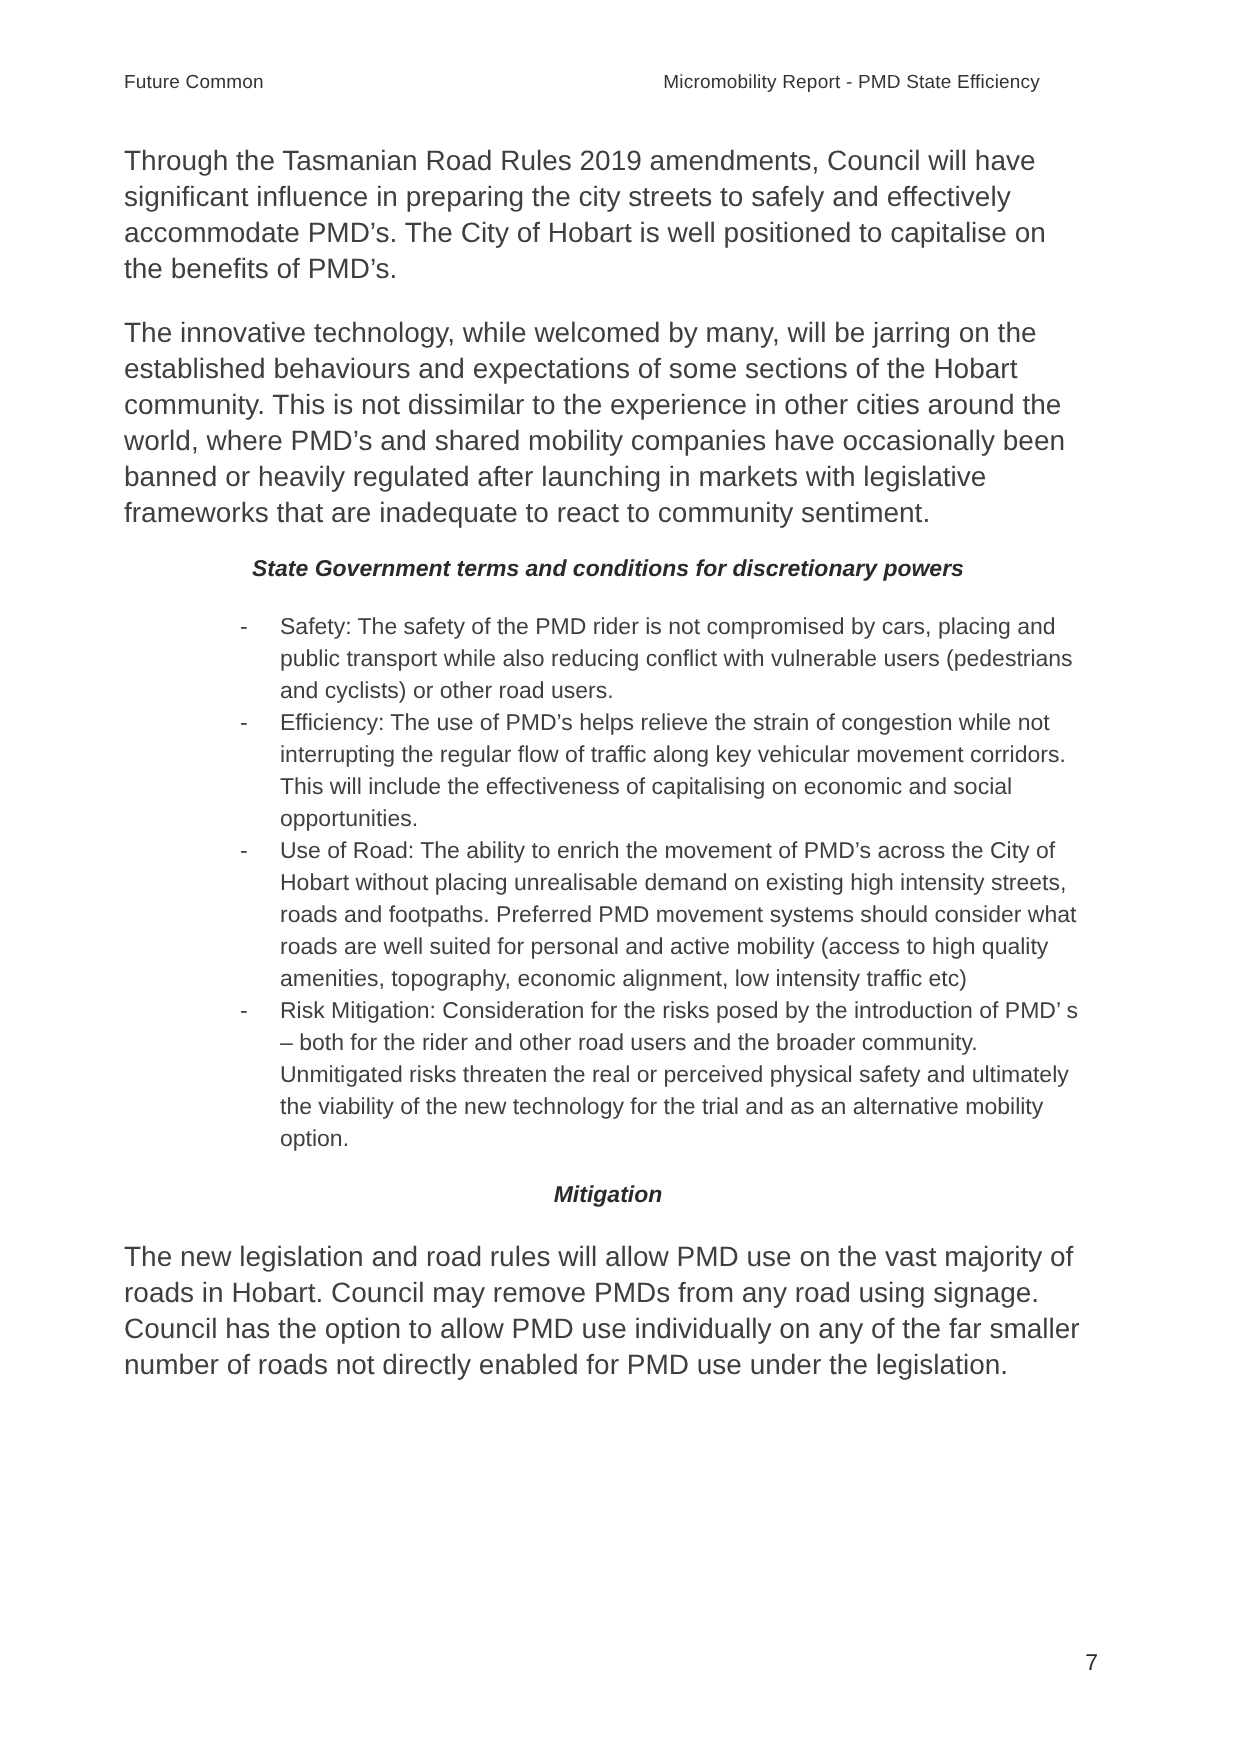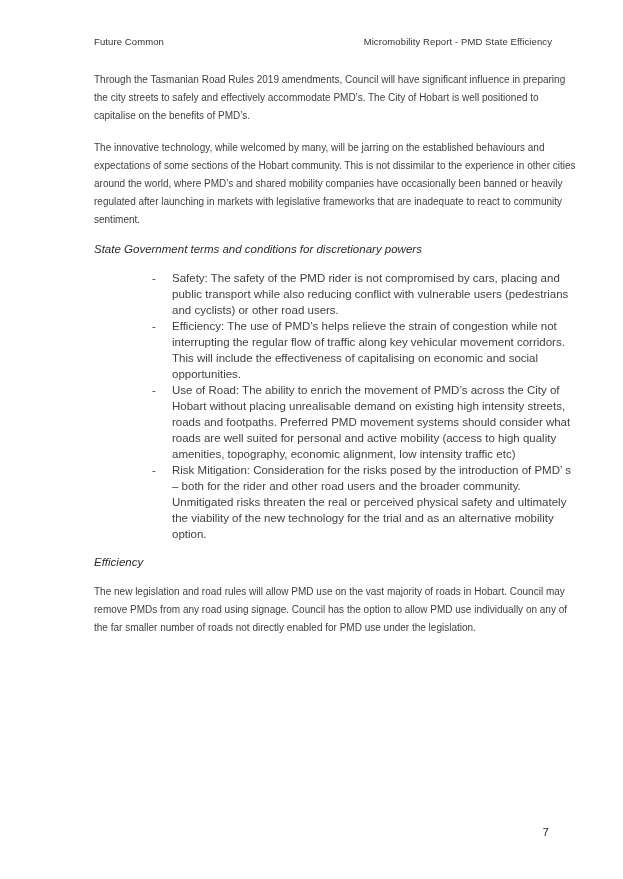--- a/index.html
+++ b/index.html
@@ -7,21 +7,21 @@
   body {
     font-family: "Liberation Sans", "DejaVu Sans", sans-serif;
     -webkit-font-smoothing: antialiased;
   }
   .page {
     position: relative;
     width: 623px;
     height: 879px;
     background: #ffffff;
     overflow: hidden;
-    padding: 36px 0 0 94px;
+    padding: 36px 0 0 62px;
     color: #3f3f3f;
   }
   .content {
     width: 484px;
   }
   .doc-header {
     display: flex;
     justify-content: space-between;
     align-items: baseline;
     width: 458px; 
@@ -31,31 +31,32 @@
     margin-bottom: 24px;
   }
   .doc-title {
     font-size: 17px;
     font-weight: bold;
     color: #1c1c1c;
     letter-spacing: 0.1px;
     margin-bottom: 19px;
   }
   p.body-para {
-    font-size: 10px;
+    font-size: 14px;
     line-height: 18px;
     margin-bottom: 14px;
     color: #3f3f3f;
   }
   .subheading {
     font-size: 11.5px;
-    font-weight: normal;
+    font-weight: bold;
     font-style: italic;
     color: #2a2a2a;
     margin: 2px 0 15px 0;
+    text-align: center;
   }
   ul.dash-list {
     list-style: none;
     margin: 0 0 14px 0;
     padding-left: 58px;
     font-size: 11.5px;
     line-height: 16px;
   }
   ul.dash-list li {
     display: flex;
@@ -110,21 +111,21 @@
       <li>
         <span class="dash">-</span>
         <span class="li-text">Use of Road: The ability to enrich the movement of PMD’s across the City of Hobart without placing unrealisable demand on existing high intensity streets, roads and footpaths. Preferred PMD movement systems should consider what roads are well suited for personal and active mobility (access to high quality amenities, topography, economic alignment, low intensity traffic etc)</span>
       </li>
       <li>
         <span class="dash">-</span>
         <span class="li-text">Risk Mitigation: Consideration for the risks posed by the introduction of PMD’ s – both for the rider and other road users and the broader community. Unmitigated risks threaten the real or perceived physical safety and ultimately the viability of the new technology for the trial and as an alternative mobility option.</span>
       </li>
     </ul>
 
-    <h2 class="subheading">Efficiency</h2>
+    <h2 class="subheading">Mitigation</h2>
 
     <p class="body-para">The new legislation and road rules will allow PMD use on the vast majority of roads in Hobart. Council may remove PMDs from any road using signage. Council has the option to allow PMD use individually on any of the far smaller number of roads not directly enabled for PMD use under the legislation.</p>
 
   </div>
 
   <div class="page-number">7</div>
 
 </div>
 
 </body></html>

